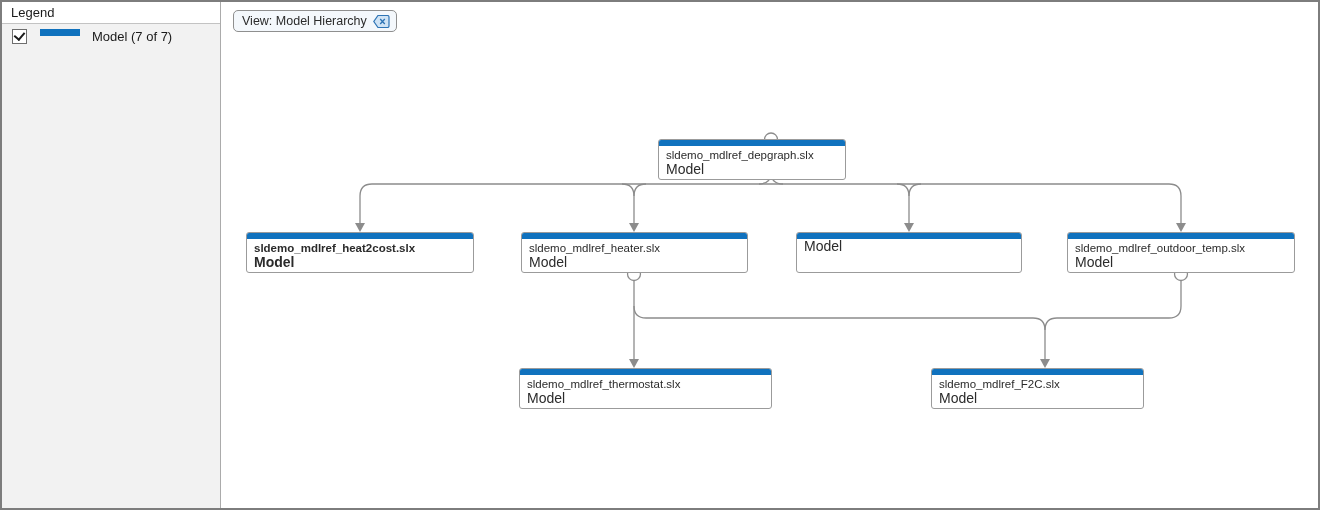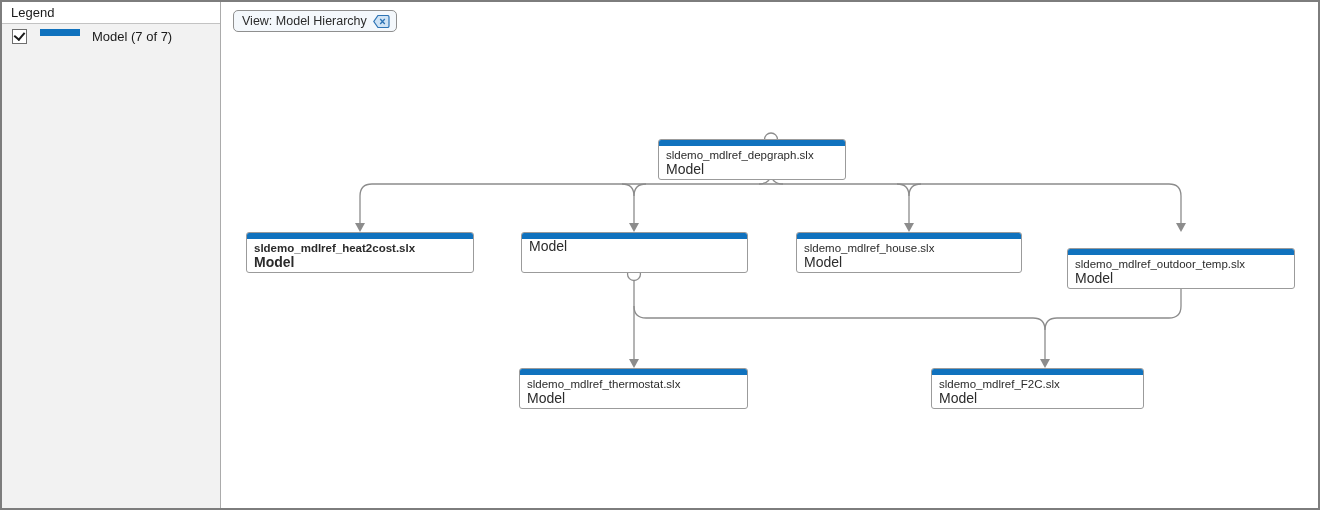--- a/index.html
+++ b/index.html
@@ -184,36 +184,36 @@
     </div>
 
     <div class="node" style="left:24px; top:230px; width:228px;font-weight:bold;">
       <div class="node-bar"></div>
       <div class="node-title">sldemo_mdlref_heat2cost.slx</div>
       <div class="node-sub">Model</div>
     </div>
 
     <div class="node" style="left:299px; top:230px; width:227px;">
       <div class="node-bar"></div>
+      <div class="node-title">sldemo_mdlref_heater.slx</div>
       <div class="node-sub">Model</div>
     </div>
 
     <div class="node" style="left:574px; top:230px; width:226px;">
       <div class="node-bar"></div>
-      <div class="node-title">sldemo_mdlref_house.slx</div>
-      <div class="node-sub">Model</div>
-    </div>
-
-    <div class="node" style="left:845px; top:246px; width:228px;">
+      <div class="node-sub">Model</div>
+    </div>
+
+    <div class="node" style="left:845px; top:230px; width:228px;">
       <div class="node-bar"></div>
       <div class="node-title">sldemo_mdlref_outdoor_temp.slx</div>
       <div class="node-sub">Model</div>
     </div>
 
-    <div class="node" style="left:297px; top:366px; width:229px;">
+    <div class="node" style="left:297px; top:366px; width:253px;">
       <div class="node-bar"></div>
       <div class="node-title">sldemo_mdlref_thermostat.slx</div>
       <div class="node-sub">Model</div>
     </div>
 
     <div class="node" style="left:709px; top:366px; width:213px;">
       <div class="node-bar"></div>
       <div class="node-title">sldemo_mdlref_F2C.slx</div>
       <div class="node-sub">Model</div>
     </div>

